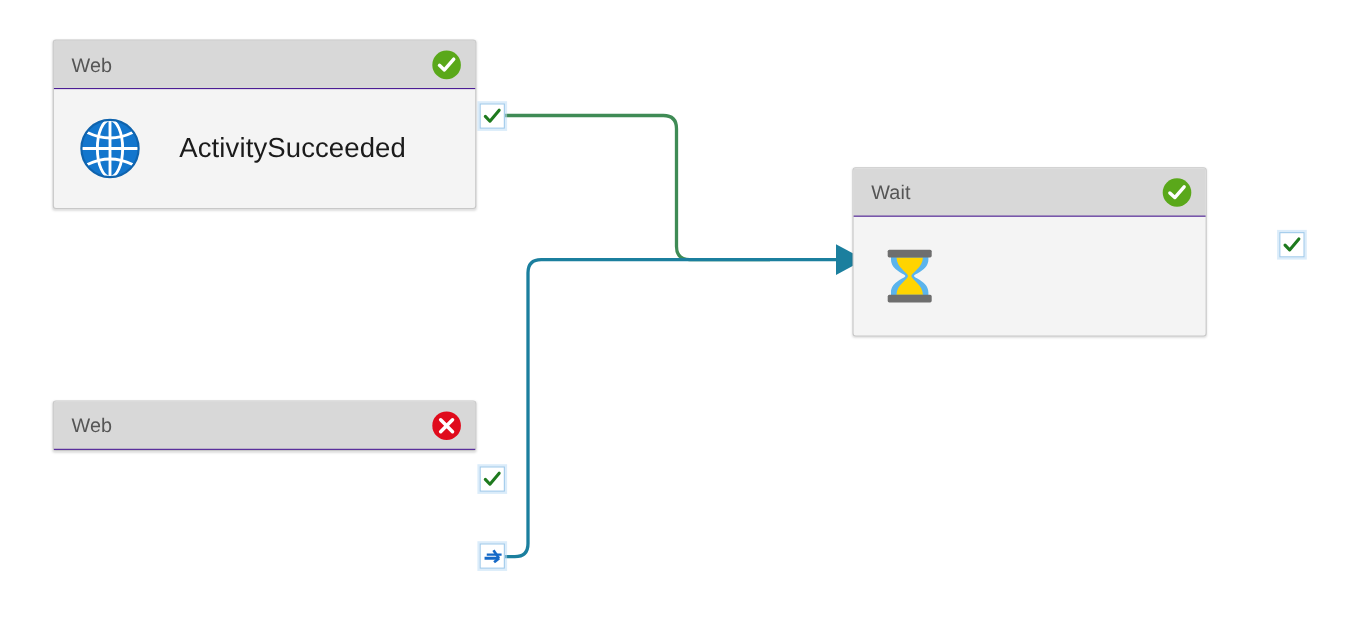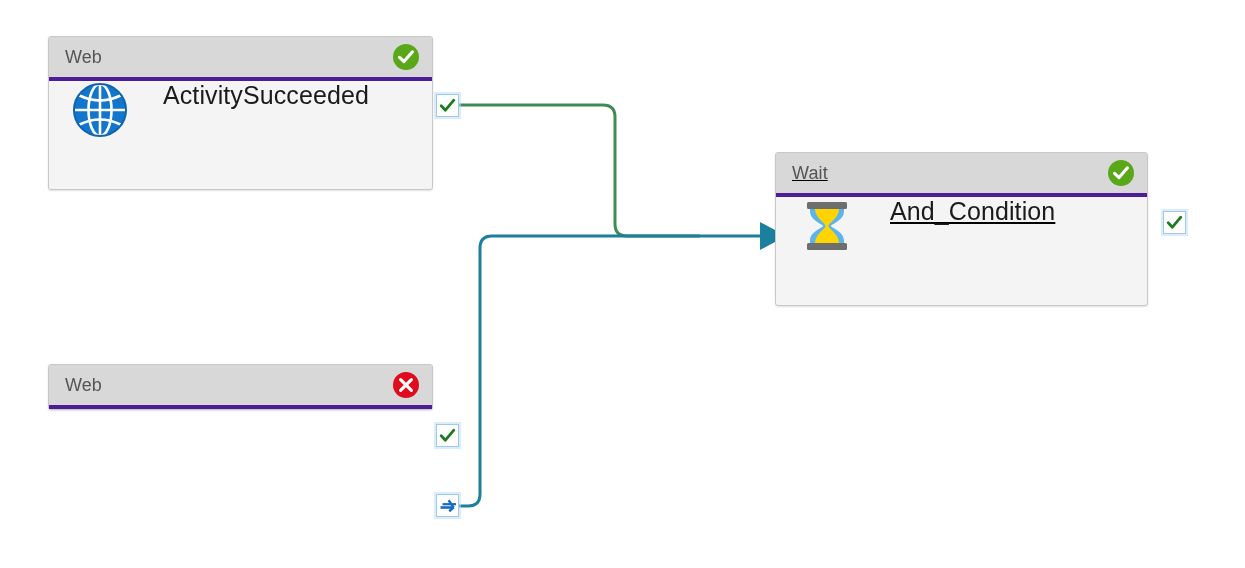--- a/index.html
+++ b/index.html
@@ -35,21 +35,21 @@
     background: #f4f4f4;
     border: 1px solid #c8c8c8;
     border-radius: 3px;
     box-shadow: 0 1px 2px rgba(0,0,0,0.13);
     overflow: visible;
   }
   .node-header {
     position: relative;
     height: 44px;
     background: #d8d8d8;
-    border-bottom: 4px solid #4c1d95;
+    border-bottom: 1px solid #4c1d95;
     display: flex;
     align-items: center;
     padding: 0 12px 0 16px;
     box-sizing: border-box;
   }
   .node-title {
     font-size: 18px;
     color: #555555;
     font-weight: 400;
     letter-spacing: 0.1px;
@@ -59,20 +59,21 @@
     position: absolute;
     right: 12px;
     top: 50%;
     transform: translateY(-50%);
     width: 28px;
     height: 28px;
     line-height: 0;
   }
   .node-body {
     display: flex;
+    align-items: center;
     padding: 0 10px 0 22px;
     box-sizing: border-box;
   }
   .node-body.tall { height: 108px; }
   .node-icon {
     width: 58px;
     height: 58px;
     flex: 0 0 58px;
     line-height: 0;
   }
@@ -96,21 +97,21 @@
     box-shadow: 0 0 0 2px rgba(190,220,245,0.55);
     display: flex;
     align-items: center;
     justify-content: center;
     line-height: 0;
   }
 
   
   #node-succeeded { left: 48px;  top: 36px;  width: 385px; }
   #node-failed    { left: 48px;  top: 364px; width: 385px; }
-  #node-wait      { left: 775px; top: 152px; width: 373px; text-decoration: underline; }
+  #node-wait      { left: 775px; top: 152px; width: 322px; }
 
   #port-succeeded-out { left: 436px;  top: 94px;  }
   #port-failed-out    { left: 436px;  top: 424px; }
   #port-failed-error  { left: 436px;  top: 494px; }
   #port-wait-out      { left: 1163px; top: 211px; }
 </style>
 </head>
 <body>
 
 <div id="canvas">
@@ -200,21 +201,20 @@
         <svg width="58" height="58" viewBox="0 0 58 58" xmlns="http://www.w3.org/2000/svg">
 
           <path d="M 12 9 L 46 9 L 46 14 C 46 24 33 27 33 29 C 33 31 46 34 46 44 L 46 49 L 12 49 L 12 44 C 12 34 25 31 25 29 C 25 27 12 24 12 14 Z" fill="#5bb4ec"></path>
 
           <path d="M 17 12 L 41 12 C 41 21 30.5 26 30.5 29 C 30.5 32 41 37 41 46 L 17 46 C 17 37 27.5 32 27.5 29 C 27.5 26 17 21 17 12 Z" fill="#ffd400"></path>
 
           <rect x="9" y="5" width="40" height="7" rx="1.5" fill="#6e6e6e"></rect>
           <rect x="9" y="46" width="40" height="7" rx="1.5" fill="#6e6e6e"></rect>
         </svg>
       </span>
-      <span class="node-label">And_Condition</span>
     </div>
   </div>
 
   <div class="port" id="port-wait-out">
     <svg width="17" height="17" viewBox="0 0 17 17" xmlns="http://www.w3.org/2000/svg">
       <path d="M 2.2 8.8 L 6.4 13.2 L 14.8 3.2" fill="none" stroke="#1e7a1e" stroke-width="2.8" stroke-linecap="round" stroke-linejoin="round"></path>
     </svg>
   </div>
 
 </div>

